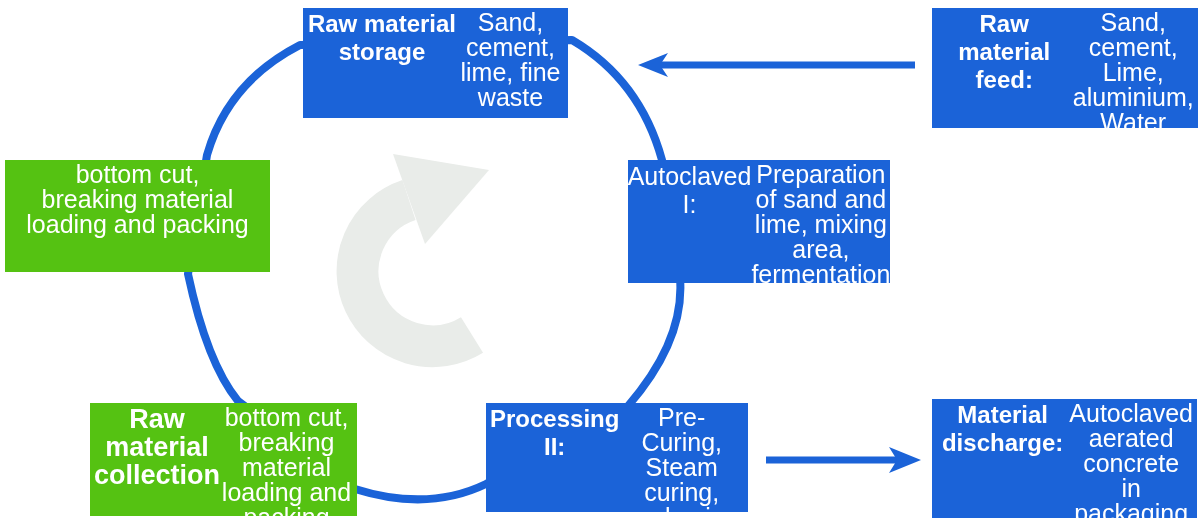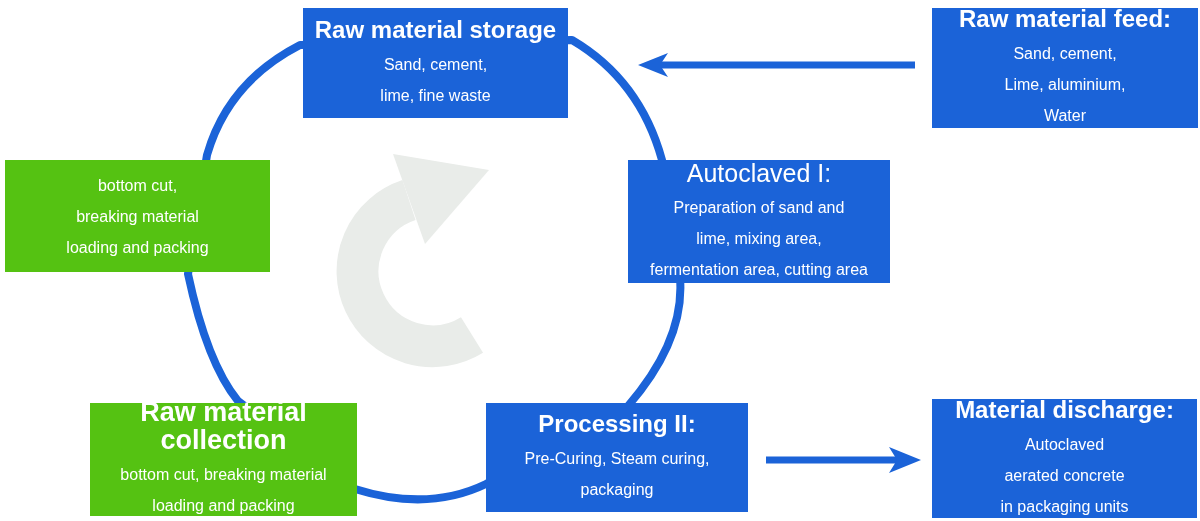--- a/index.html
+++ b/index.html
@@ -6,30 +6,30 @@
   #canvas{
     position:relative;
     width:1200px;height:521px;
     background:#ffffff;
     overflow:hidden;
     font-family:"Liberation Sans", sans-serif;
   }
   #diagram-svg{position:absolute;left:0;top:0;width:1200px;height:521px;}
   .box{
     position:absolute;
-    display:flex;flex-direction:column;justify-content:center;
+    display:flex;flex-direction:row;justify-content:center;
     text-align:center;color:#ffffff;
     box-sizing:border-box;padding:2px 4px;
   }
   .box.blue{background:#1b63d8;}
   .box.green{background:#55c212;}
   .box-title{font-size:24px;font-weight:bold;line-height:28px;margin-bottom:5px;}
   .box.collection .box-title{font-size:27px;}
   .box.prod1 .box-title{font-weight:400;font-size:25px;}
-  .box-body{font-size:16px;line-height:31px;white-space:pre-line;}
+  .box-body{font-size:25px;line-height:25px;white-space:pre-line;}
 </style>
 </head>
 <body>
 
 <div id="canvas">
 
   <svg id="diagram-svg" viewBox="0 0 1200 521">
 
     <g>
       <path d="M 472 335 A 75 75 0 1 1 409 200" fill="none" stroke="#e9ece9" stroke-width="42"></path>

